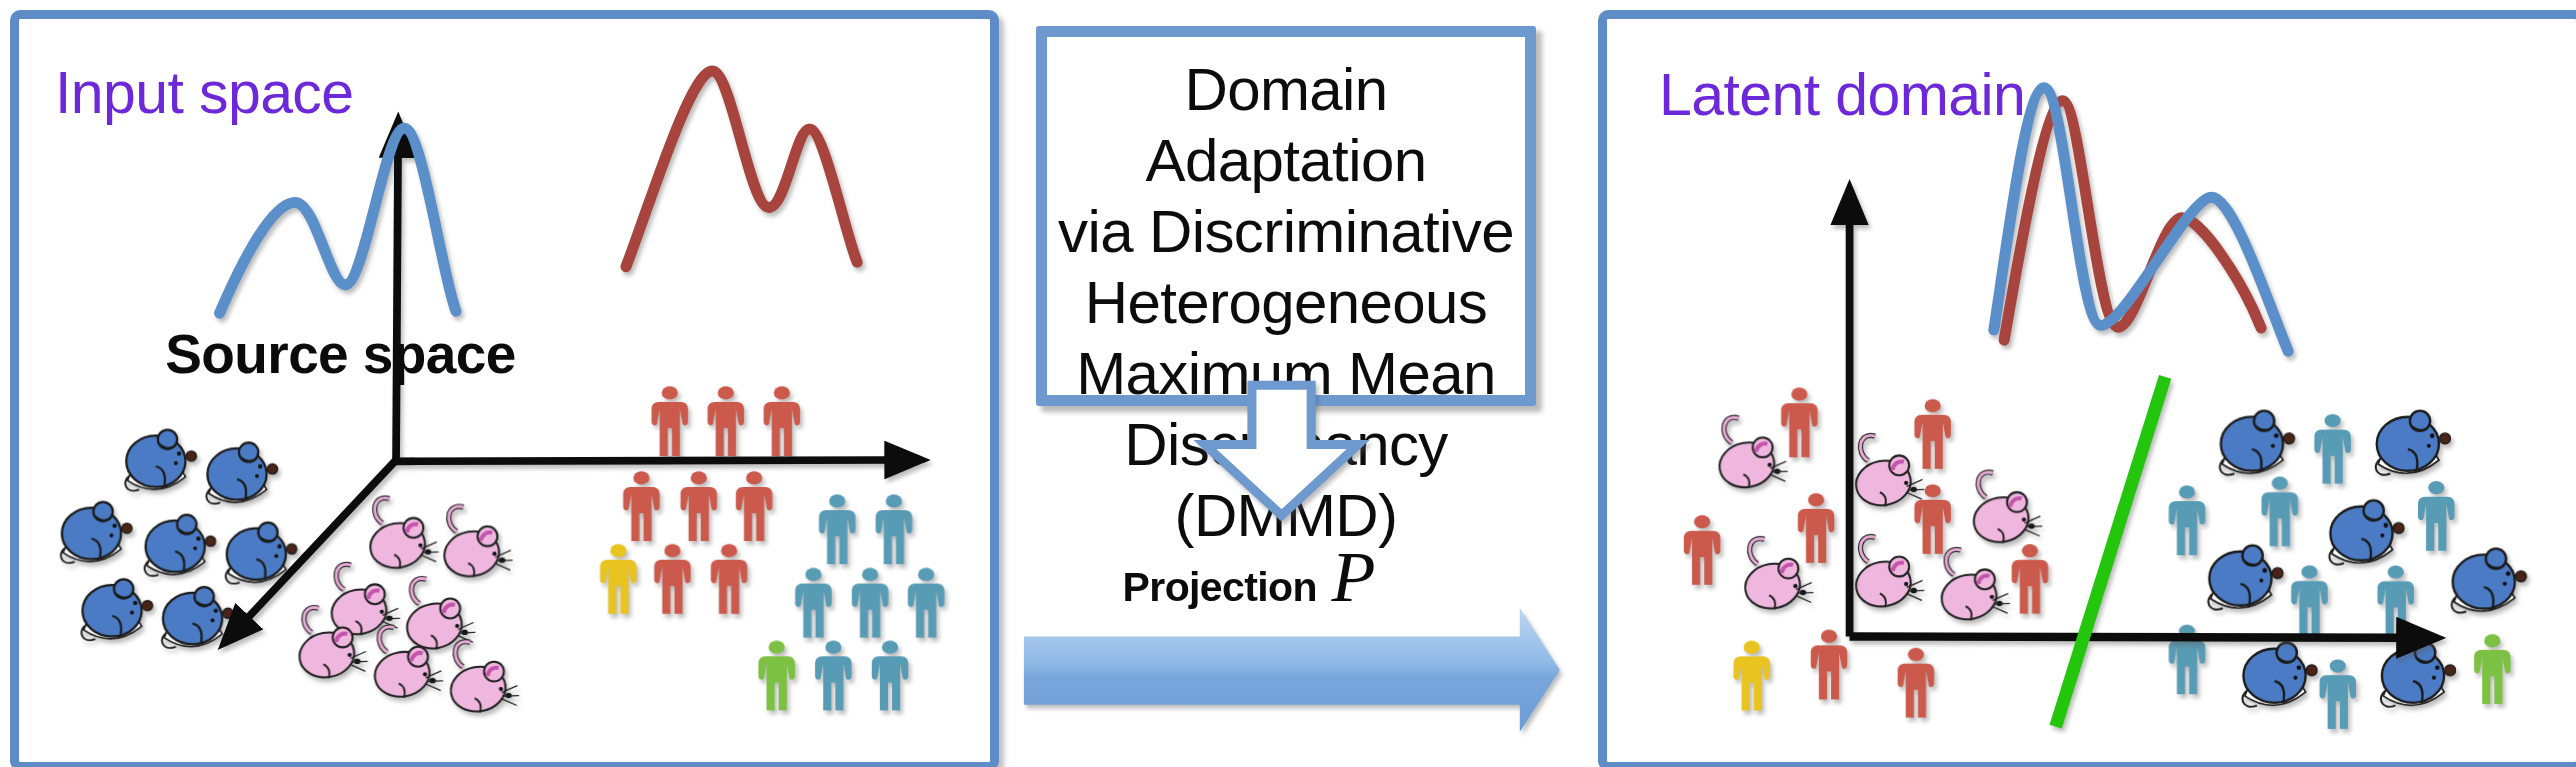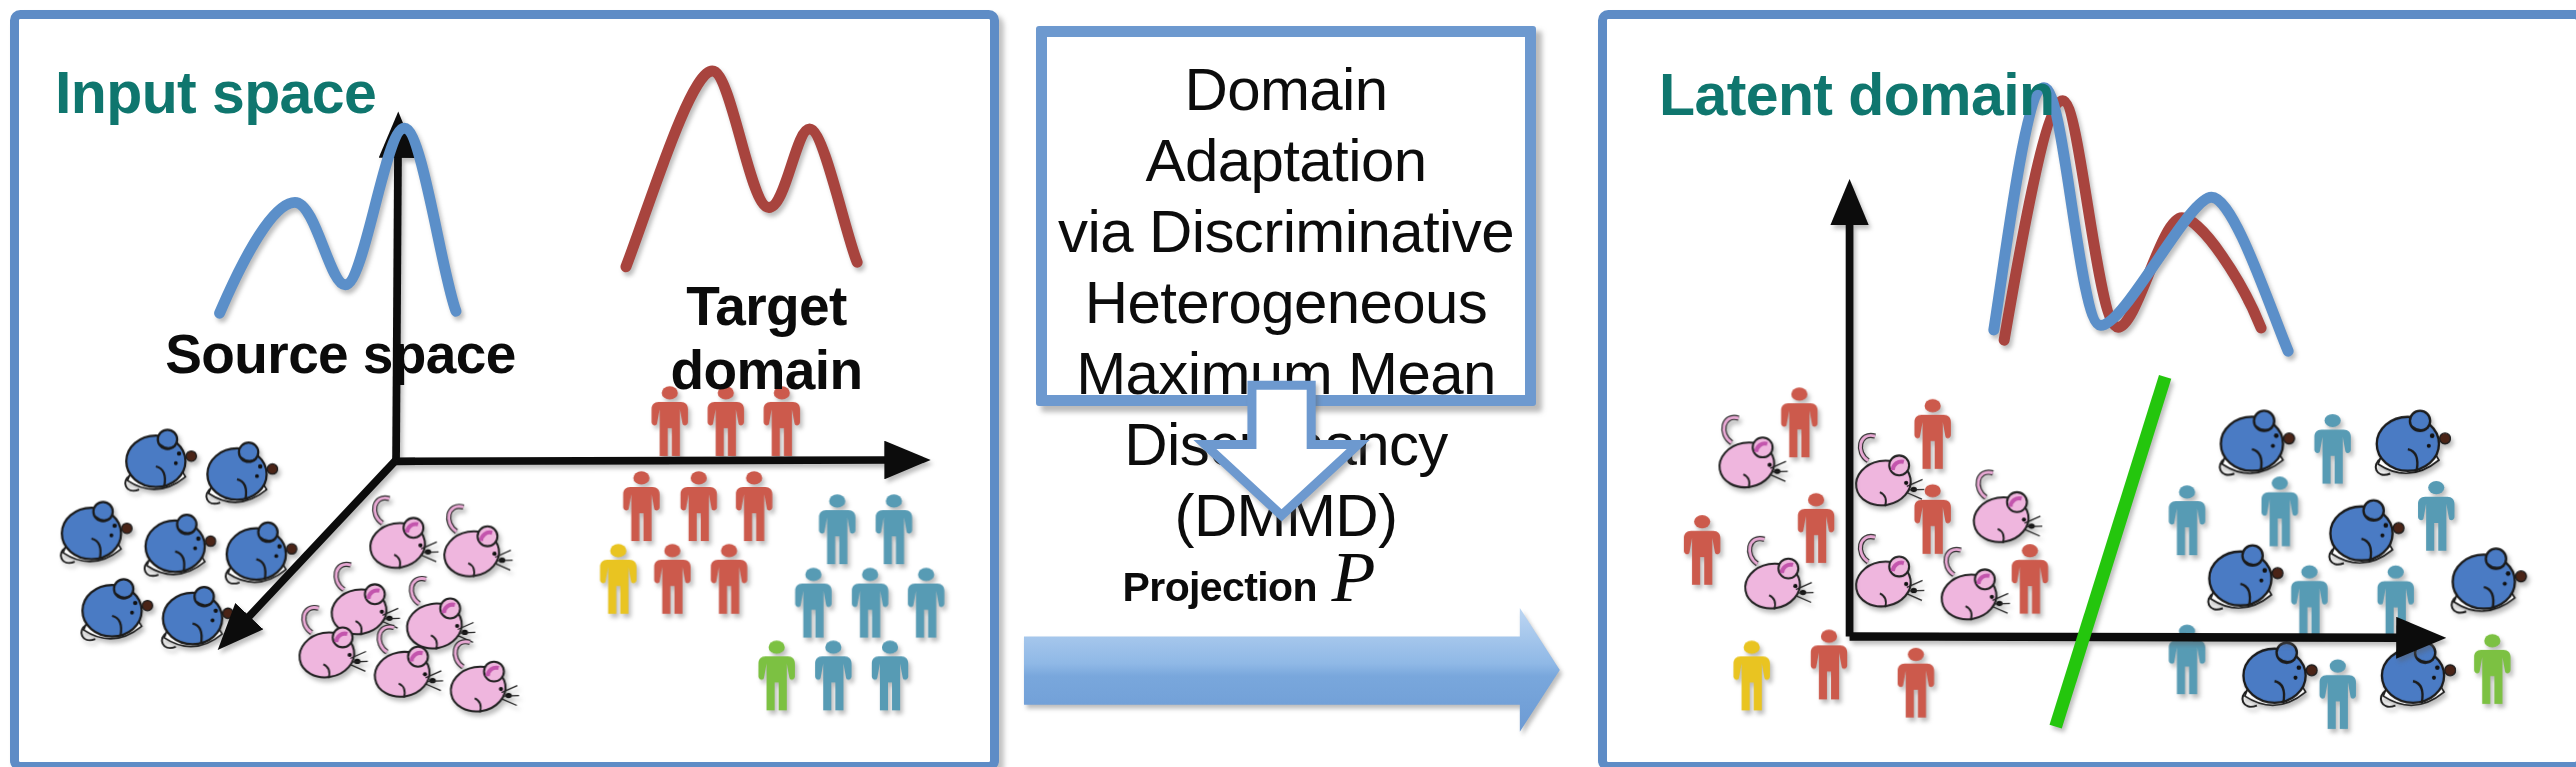--- a/index.html
+++ b/index.html
@@ -7,21 +7,21 @@
          font-family:"Liberation Sans",sans-serif;}
   .panel{position:absolute;border:9.7px solid #5e8cc6;border-radius:10.3px;background:#ffffff;
          box-shadow:4.5px 5.8px 5.8px rgba(120,120,120,.45);}
   #panel-input{left:10.3px;top:10.3px;width:971px;height:743px;}
   #panel-latent{left:1598px;top:10.3px;width:969px;height:743px;}
   #middle-box{position:absolute;left:1036px;top:26px;width:500px;height:380px;box-sizing:border-box;
          border:11px solid #6d99cf;border-radius:3px;background:#ffffff;
          box-shadow:5.2px 5.8px 5.8px rgba(120,120,120,.5);}
   #middle-box .box-text{width:100%;margin-top:16.7px;text-align:center;font-size:60px;line-height:71px;
          color:#0c0c0c;white-space:pre-line;letter-spacing:-0.6px;}
-  .title{position:absolute;font-size:59px;font-weight:bold;color:#0f766e;letter-spacing:-0.6px;}
+  .title{position:absolute;font-size:59px;font-weight:normal;color:#6d28d9;letter-spacing:-0.6px;}
   .curve-label{position:absolute;font-size:55px;font-weight:bold;color:#0b0b0b;text-align:center;
          width:361px;letter-spacing:-0.6px;}
   #input-title{left:55px;top:59px;}
   #latent-title{left:1659px;top:61px;}
   #source-label{left:160px;top:322px;}
   #target-label{left:586px;top:274px;}
   #projection-label{position:absolute;left:1056px;top:536px;width:386px;text-align:center;color:#0b0b0b;}
   #projection-label .proj-word{font-size:41px;font-weight:bold;letter-spacing:-0.6px;}
   #projection-label .proj-symbol{font-size:72px;font-style:italic;font-weight:500;
          font-family:"Liberation Serif",serif;padding-left:11.6px;}
@@ -165,21 +165,20 @@
 
     <g class="shadowed">
       <path d="M1944,598 L1944,690 L1871,690 L1990,800 L2109,690 L2036,690 L2036,598 Z" fill="#ffffff" stroke="#6d99cf" stroke-width="14" stroke-linejoin="miter"></path>
       <path d="M1590,988 L2360,988 L2360,944 L2422,1040 L2360,1136 L2360,1094 L1590,1094 Z" fill="url(#blueArrowGrad)"></path>
     </g>
   </svg>
 
   <div id="input-title" class="title">Input space</div>
   <div id="latent-title" class="title">Latent domain</div>
   <div id="source-label" class="curve-label">Source space</div>
-  <div id="target-label" class="curve-label">Target domain</div>
 
   <div id="projection-label">
     <span class="proj-word">Projection</span>
     <span class="proj-symbol">P</span>
   </div>
 
 </div>
 
 
 </body></html>

